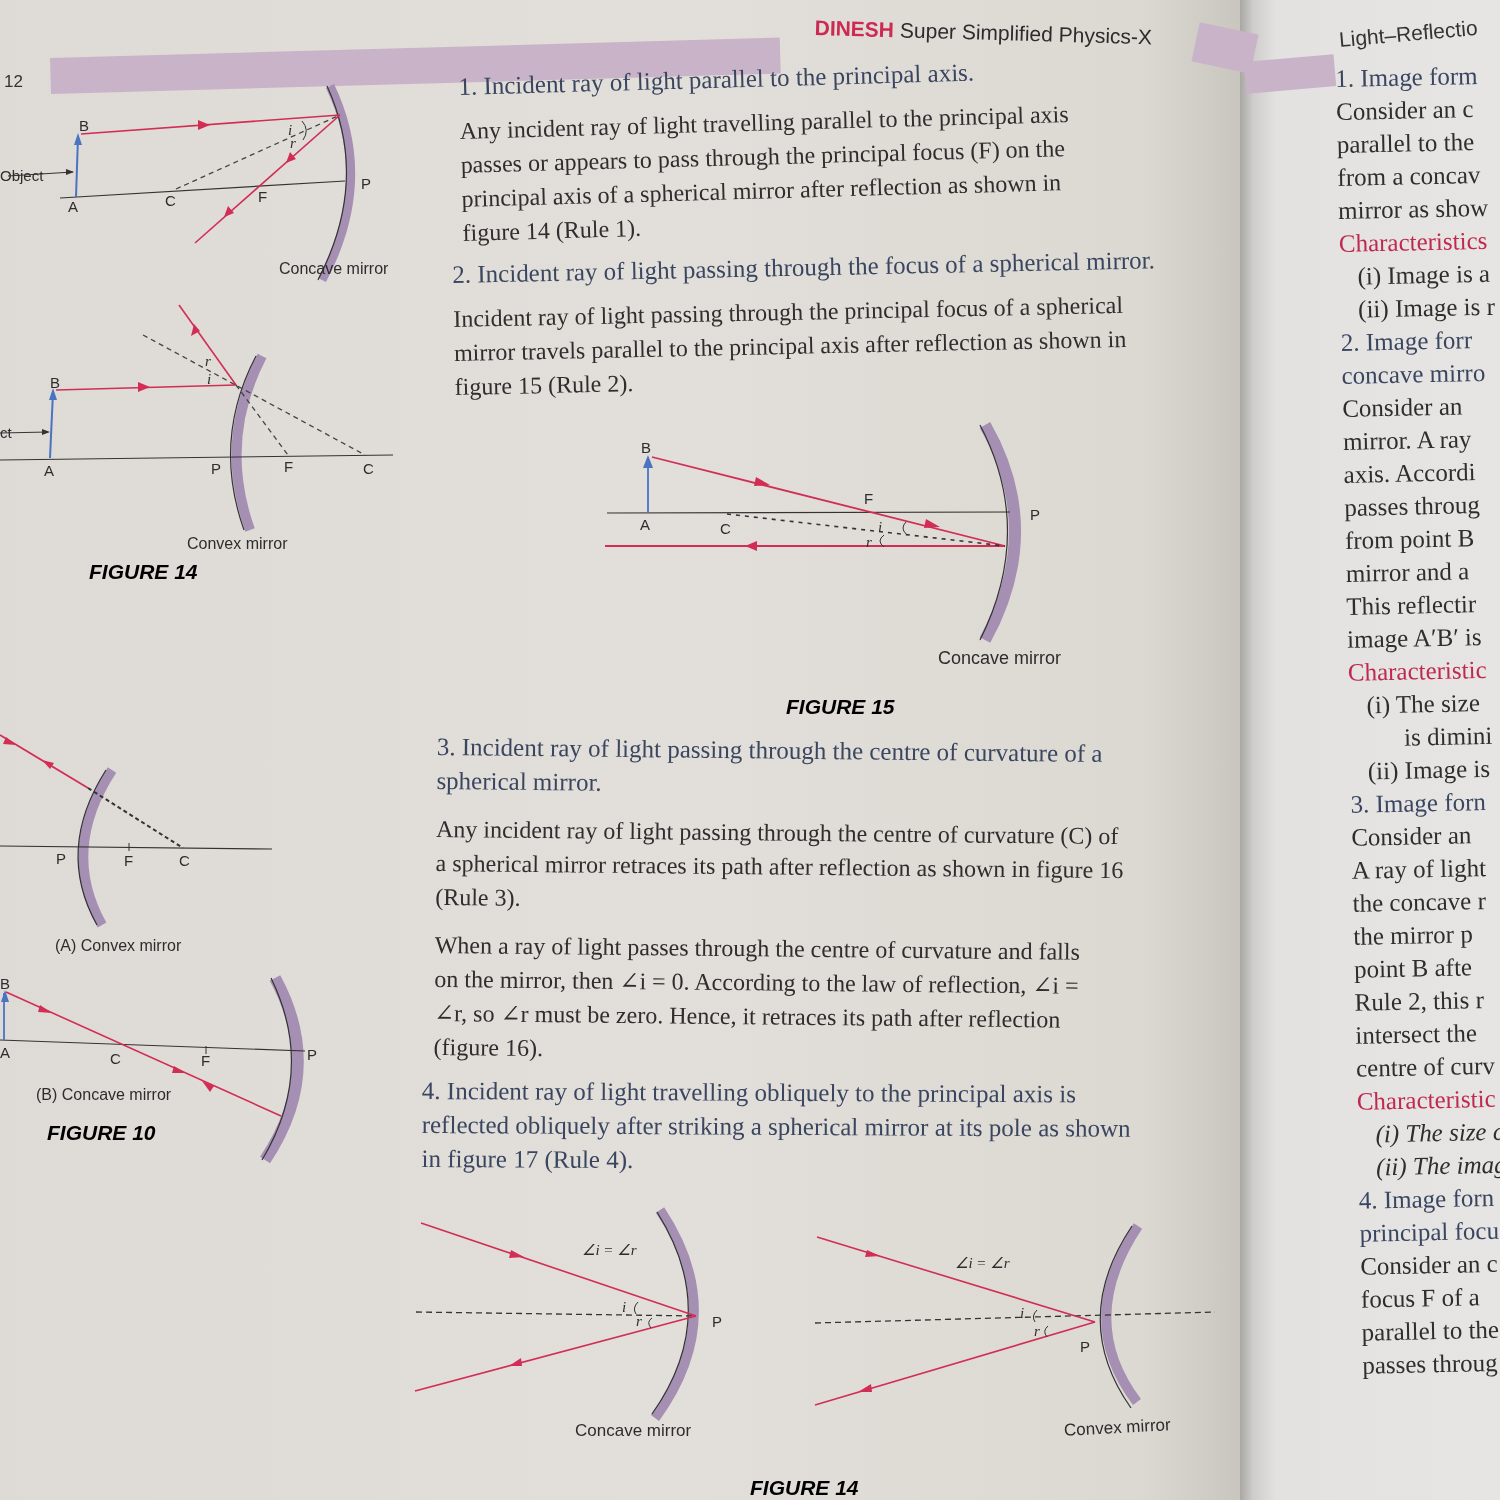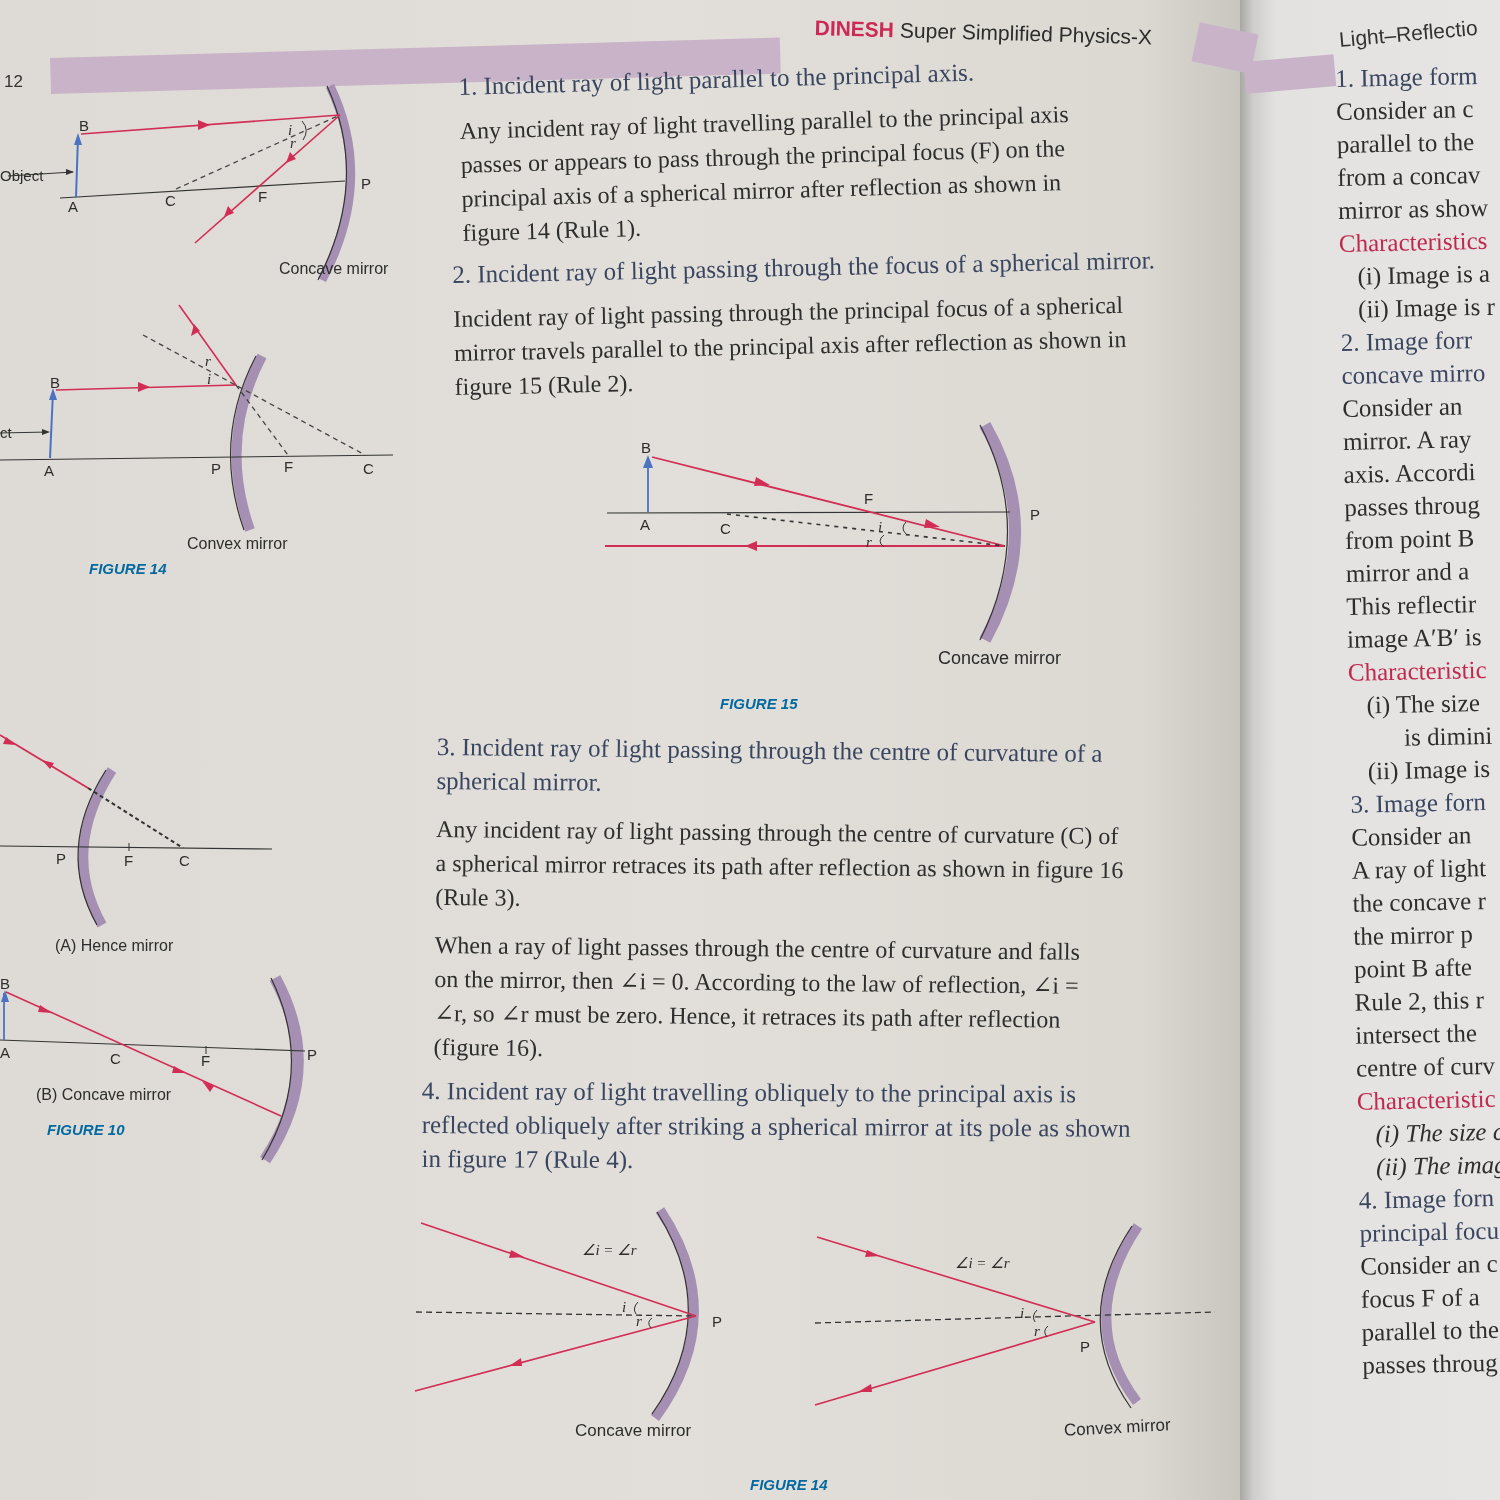--- a/index.html
+++ b/index.html
@@ -26,21 +26,21 @@
   .header-title { position: absolute; left: 815px; top: 16px; font-family: "Liberation Sans", sans-serif; font-size: 21px; color: #2c2c2c; transform: rotate(1.6deg); transform-origin: left top; white-space: nowrap; }
   .header-title .brand { color: #cc2a55; font-weight: bold; margin-right: 6px; }
 
   .right-header { position: absolute; left: 1338px; top: 28px; font-family: "Liberation Sans", sans-serif; font-size: 21px; color: #333; transform: rotate(-5deg); transform-origin: left top; white-space: nowrap; }
 
   .tb { position: absolute; color: #2e2e2e; font-size: 24px; line-height: 34px; white-space: nowrap; }
   .tb .line { display: block; }
   .heading { color: #3a4660; font-size: 25px; }
 
   .caption { position: absolute; font-family: "Liberation Sans", sans-serif; font-size: 16px; color: #2d2d2d; white-space: nowrap; }
-  .fig-label { position: absolute; font-family: "Liberation Sans", sans-serif; font-style: italic; font-weight: bold; font-size: 15px; color: #0369a1; white-space: nowrap; }
+  .fig-label { position: absolute; font-family: "Liberation Sans", sans-serif; font-style: italic; font-weight: bold; font-size: 21px; color: #000000; white-space: nowrap; }
 
   svg.fig { position: absolute; overflow: visible; }
   .lbl { font-family: "Liberation Sans", sans-serif; font-size: 15px; fill: #2d2d2d; }
   .lbl-i { font-family: "Liberation Serif", serif; font-style: italic; font-size: 15px; fill: #2d2d2d; }
 
   .right-col { position: absolute; left: 1335px; top: 62px; width: 200px; font-size: 25px; line-height: 33px; color: #2e2e2e; white-space: nowrap; }
   .right-col .r { display: block; }
   .right-col .sub { padding-left: 18px; }
   .right-col .sub2 { padding-left: 55px; }
   .right-col .blue { color: #3a4660; }
@@ -149,21 +149,21 @@
   <text class="lbl" x="640" y="530">A</text>
   <text class="lbl" x="720" y="534">C</text>
   <text class="lbl" x="864" y="504">F</text>
   <text class="lbl" x="1030" y="520">P</text>
   <text class="lbl-i" x="878" y="532">i</text>
   <text class="lbl-i" x="866" y="547">r</text>
   <path d="M884,535 Q876,541 884,547" stroke="#333" fill="none"></path>
   <path d="M906,522 Q900,528 906,534" stroke="#333" fill="none"></path>
 </svg>
 <div class="caption" style="left:938px;top:648px;font-size:18px">Concave mirror</div>
-<div class="fig-label" style="left:720px;top:695px">FIGURE 15</div>
+<div class="fig-label" style="left:786px;top:695px">FIGURE 15</div>
 
 <div class="tb" style="left:437px;top:730px;transform:rotate(0.6deg);transform-origin:left top">
   <span class="line heading">3. Incident ray of light passing through the centre of curvature of a</span>
   <span class="line heading">spherical mirror.</span>
   <div style="height:14px"></div>
   <span class="line">Any incident ray of light passing through the centre of curvature (C) of</span>
   <span class="line">a spherical mirror retraces its path after reflection as shown in figure 16</span>
   <span class="line">(Rule 3).</span>
   <div style="height:14px"></div>
   <span class="line">When a ray of light passes through the centre of curvature and falls</span>
@@ -184,21 +184,21 @@
   <line x1="0" y1="846" x2="272" y2="849" stroke="#333" stroke-width="1.2"></line>
   <line x1="0" y1="735" x2="88" y2="788" stroke="#d22d55" stroke-width="1.8"></line>
   <polygon points="16,745 6,737 3,744" fill="#d22d55"></polygon>
   <polygon points="42,760 54,763 50,769" fill="#d22d55"></polygon>
   <line x1="88" y1="788" x2="183" y2="848" stroke="#333" stroke-width="2" stroke-dasharray="4,3"></line>
   <line x1="129" y1="843" x2="129" y2="851" stroke="#333"></line>
   <text class="lbl" x="56" y="864">P</text>
   <text class="lbl" x="124" y="866">F</text>
   <text class="lbl" x="179" y="866">C</text>
 </svg>
-<div class="caption" style="left:55px;top:937px">(A) Hence mirror</div>
+<div class="caption" style="left:55px;top:937px">(A) Convex mirror</div>
 
 <svg class="fig" style="left:0;top:970px" width="340" height="200" viewBox="0 970 340 200">
   <path d="M275,978 Q325,1070 265,1160" stroke="#a58fb3" stroke-width="12" fill="none"></path>
   <path d="M271,978 Q316,1070 262,1160" stroke="#333" stroke-width="1.2" fill="none"></path>
   <line x1="0" y1="1040" x2="305" y2="1051" stroke="#333" stroke-width="1.2"></line>
   <line x1="4" y1="1040" x2="4" y2="993" stroke="#4a73c2" stroke-width="1.8"></line>
   <polygon points="5,990 1,1002 9,1002" fill="#4a73c2"></polygon>
   <line x1="6" y1="992" x2="281" y2="1116" stroke="#d22d55" stroke-width="1.6"></line>
   <polygon points="52,1013 40,1005 38,1012" fill="#d22d55"></polygon>
   <polygon points="186,1073 174,1066 172,1073" fill="#d22d55"></polygon>

